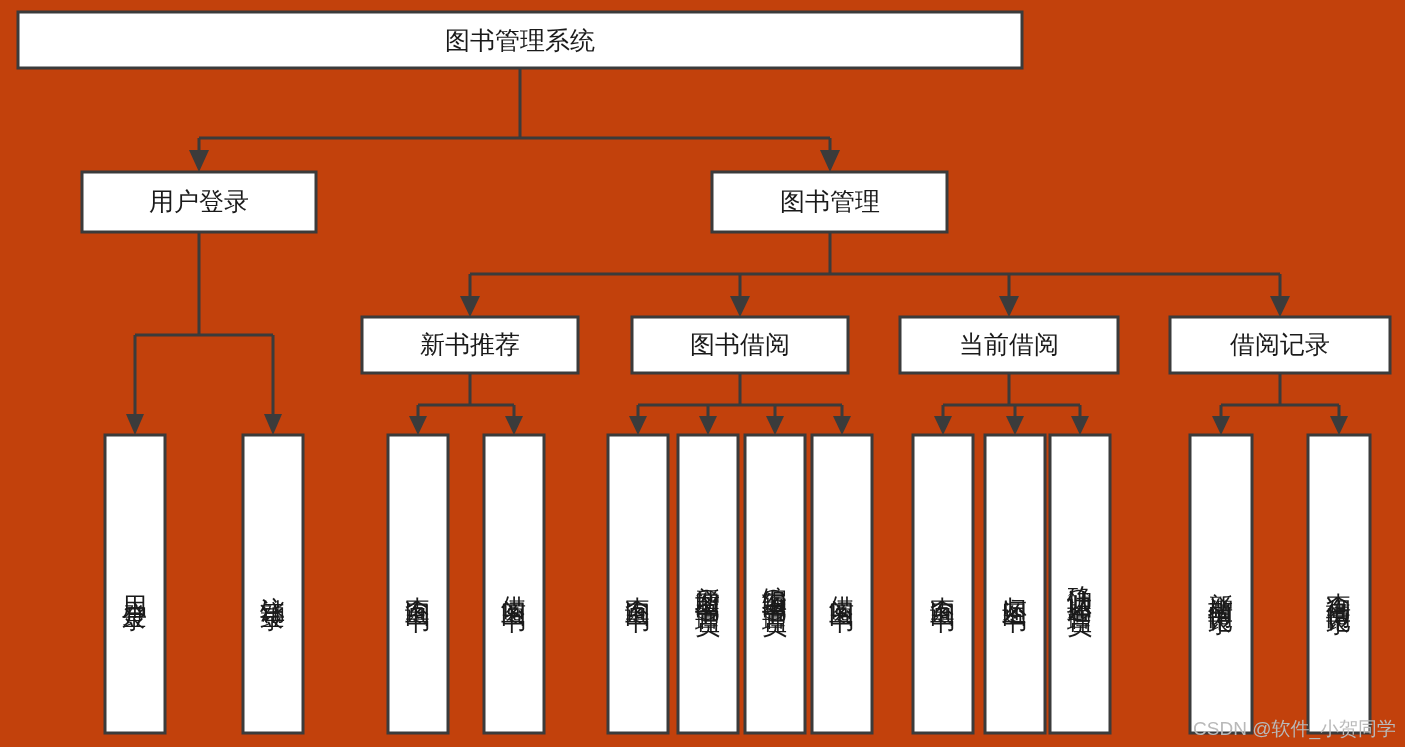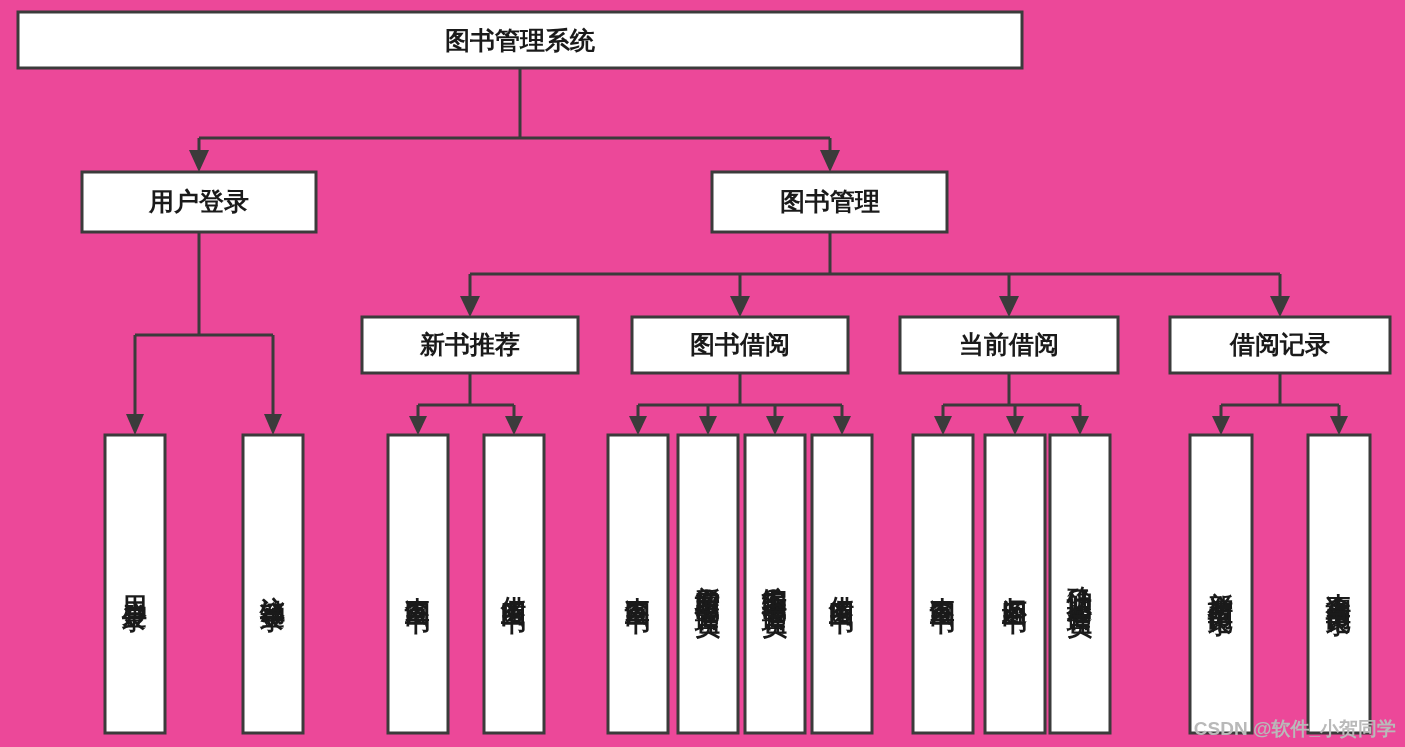--- a/index.html
+++ b/index.html
@@ -4,24 +4,23 @@
 <style>
   html, body {
     margin: 0;
     padding: 0;
     background: #ffffff;
   }
   #page {
     position: relative;
     width: 1405px;
     height: 747px;
-    background: #ec4899;
+    background: #c2410c;
     font-family: "Liberation Sans", "DejaVu Sans", sans-serif;
     overflow: hidden;
-    font-weight: bold;
   }
   #diagram-svg {
     position: absolute;
     top: 0;
     left: 0;
     width: 1405px;
     height: 747px;
   }
   .node-box {
     fill: #ffffff;

